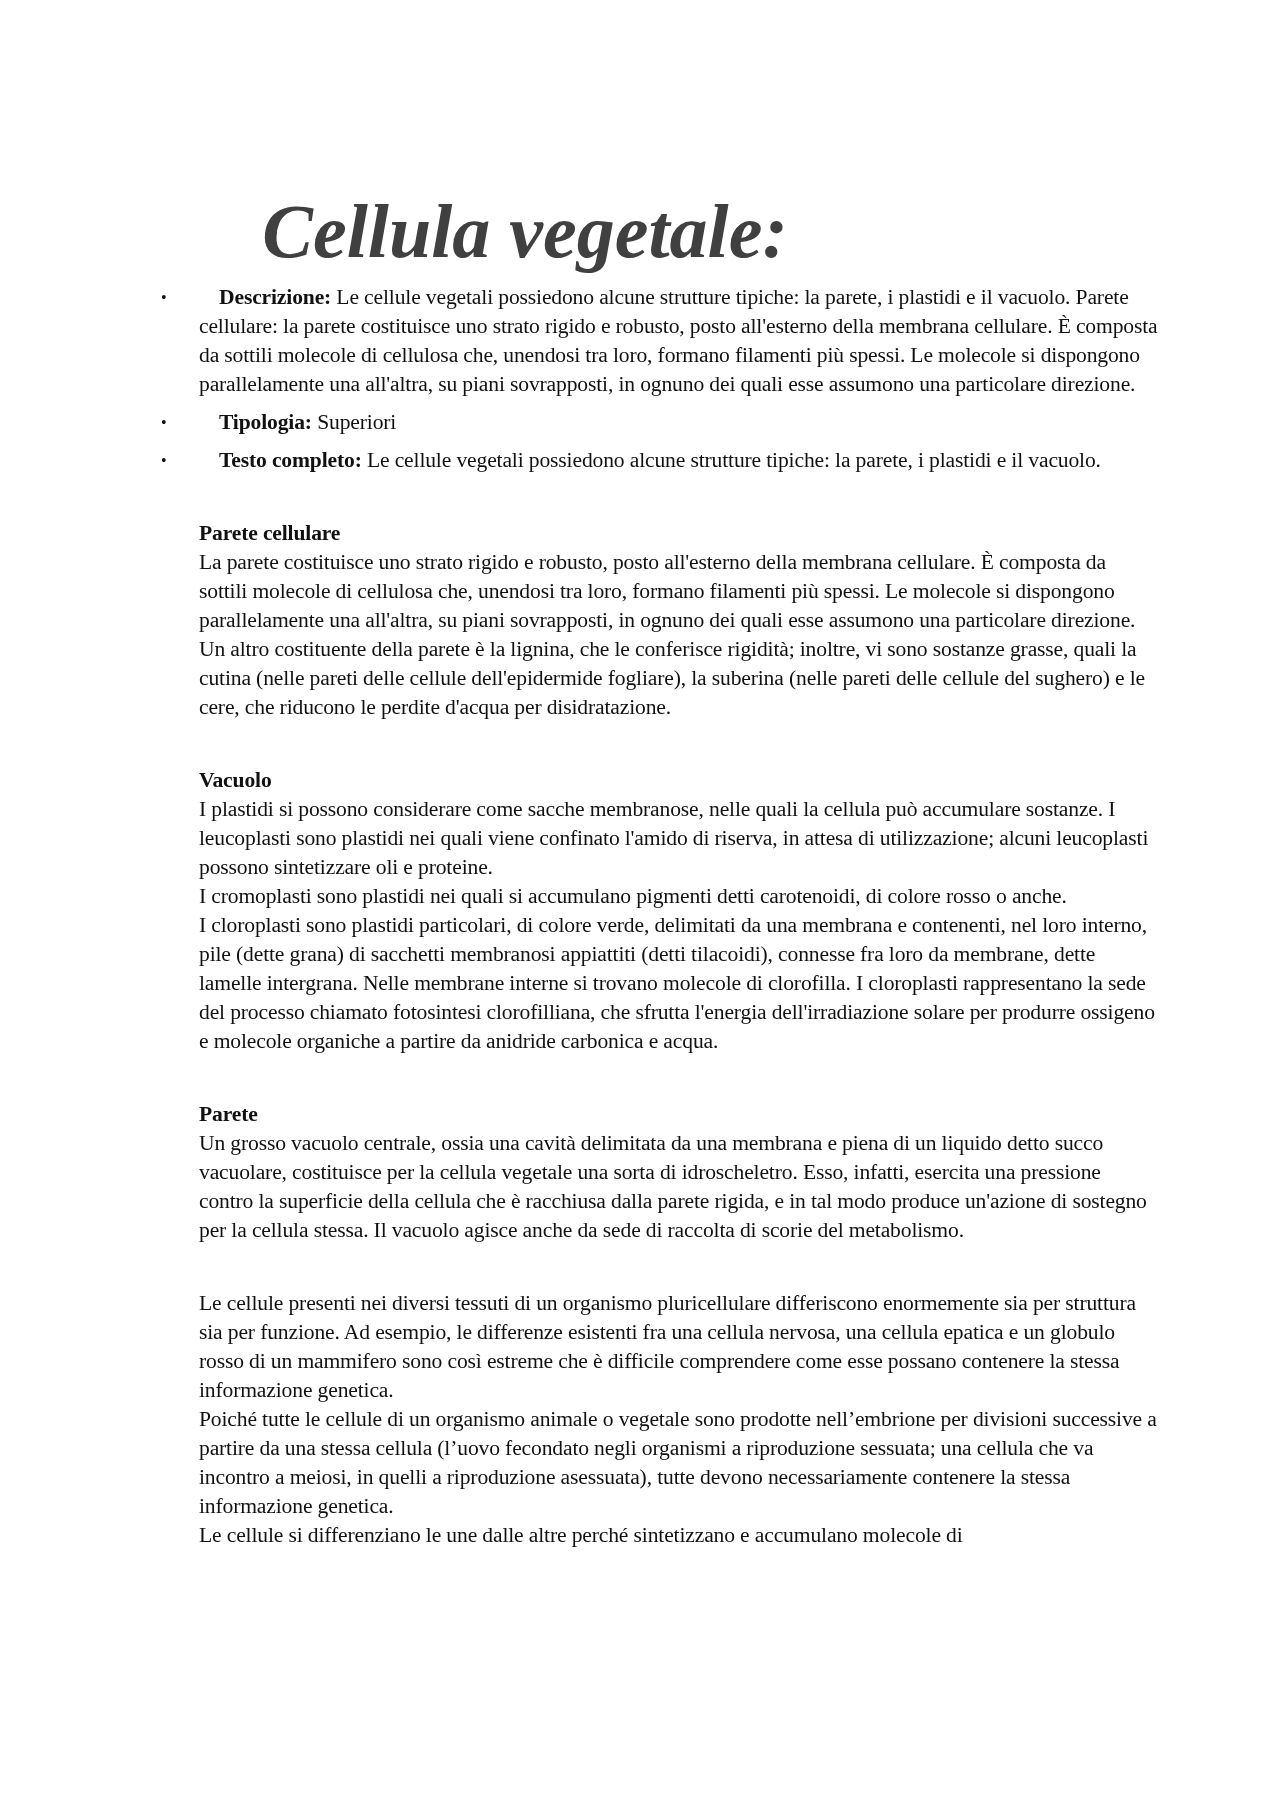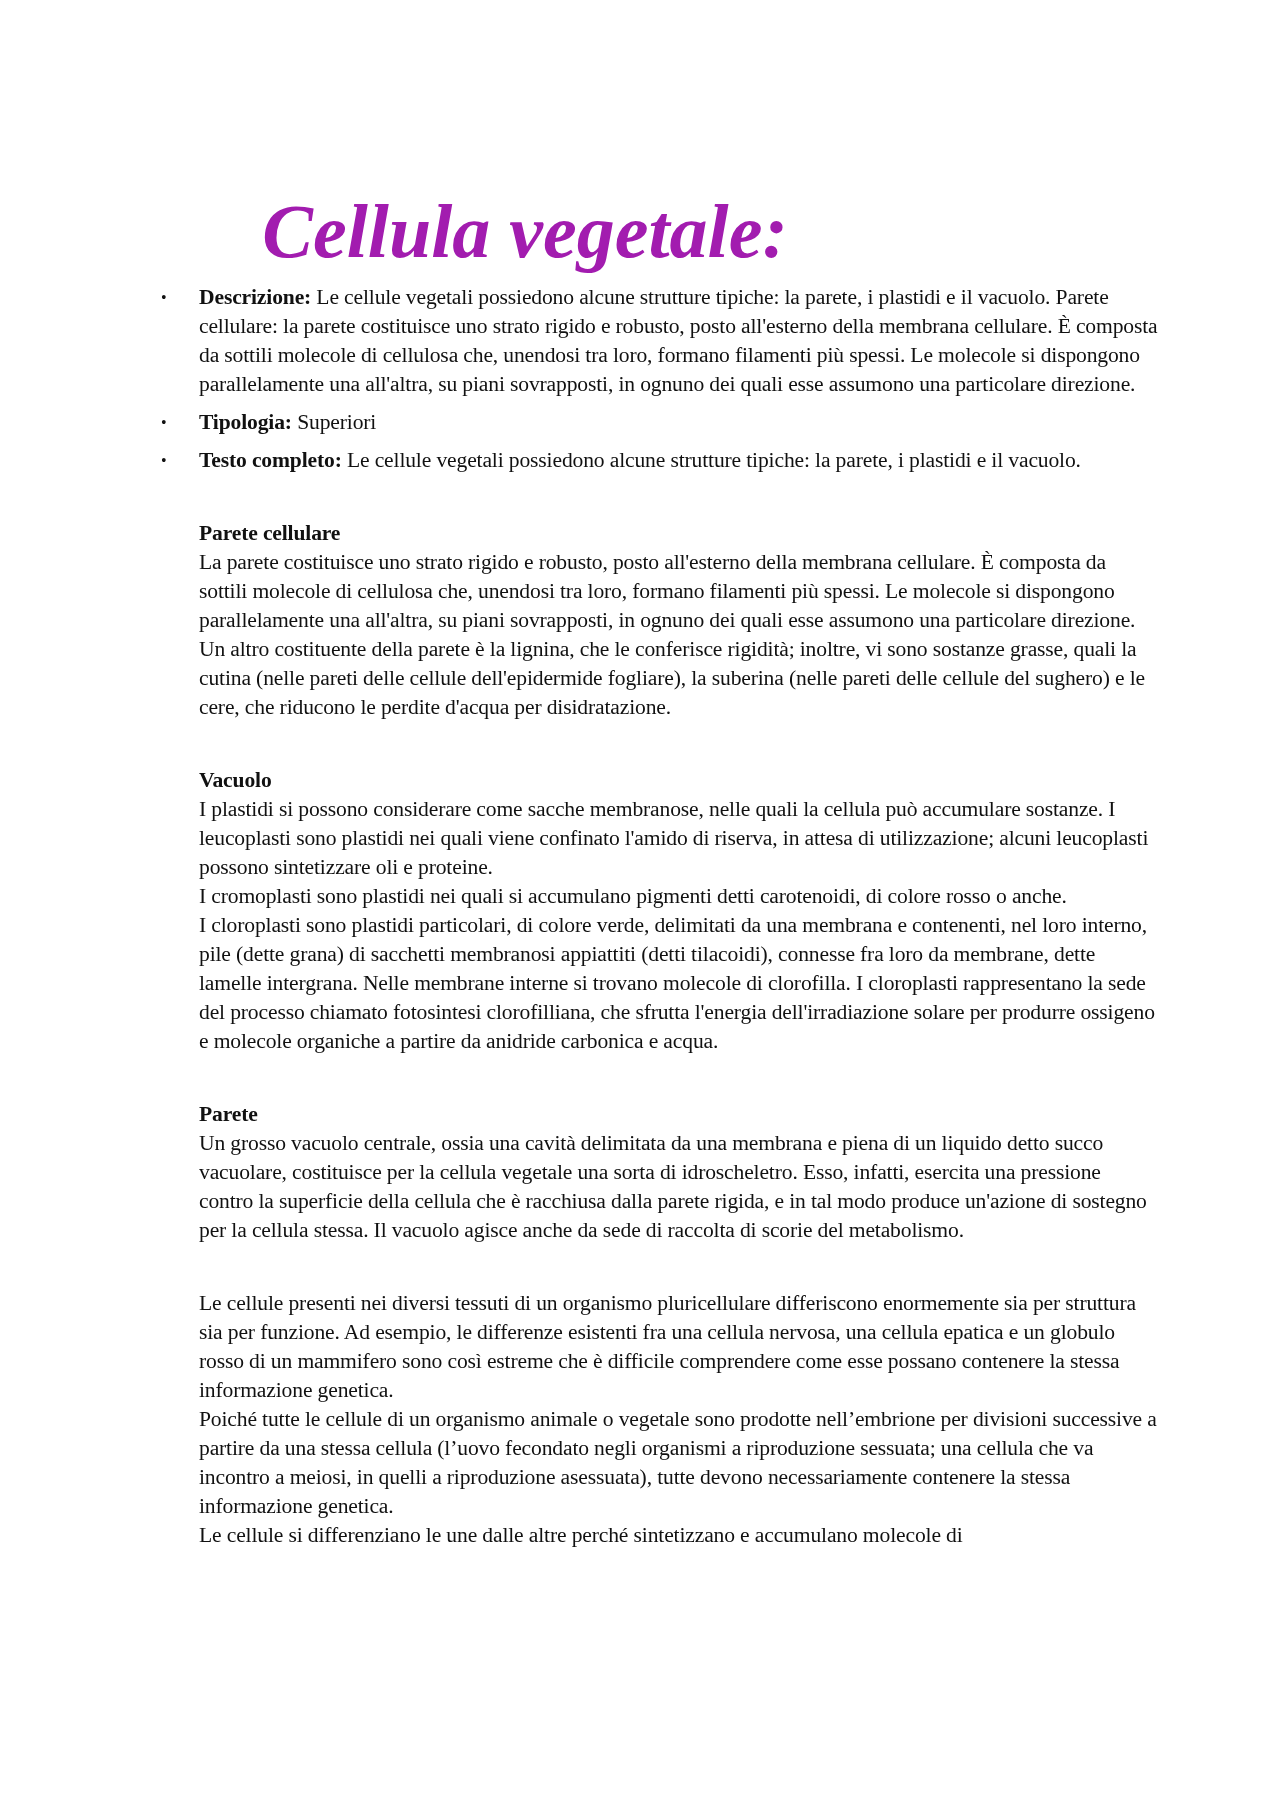--- a/index.html
+++ b/index.html
@@ -19,21 +19,21 @@
       position: absolute;
       top: 186px;
       left: 0;
       width: 1050px;
       text-align: center;
       font-family: "Liberation Serif", "DejaVu Serif", serif;
       font-style: italic;
       font-weight: bold;
       font-size: 76px;
       line-height: 90px;
-      color: #a21caf;
+      color: #404040;
       margin: 0;
     }
     .content {
       position: absolute;
       top: 283px;
       left: 199px;
       width: 960px;
       font-size: 21.6px;
       line-height: 29px;
       letter-spacing: -0.15px;
@@ -48,20 +48,21 @@
       margin: 0 0 9px 0;
     }
     .bullet-item .dot {
       position: absolute;
       left: -38px;
       top: 0;
       font-size: 16px;
     }
     .lbl {
       font-weight: bold;
+      margin-left: 20px;
     }
     .section {
       margin-top: 44px;
     }
     .section-heading {
       font-weight: bold;
       display: block;
     }
     .para {
       display: block;

